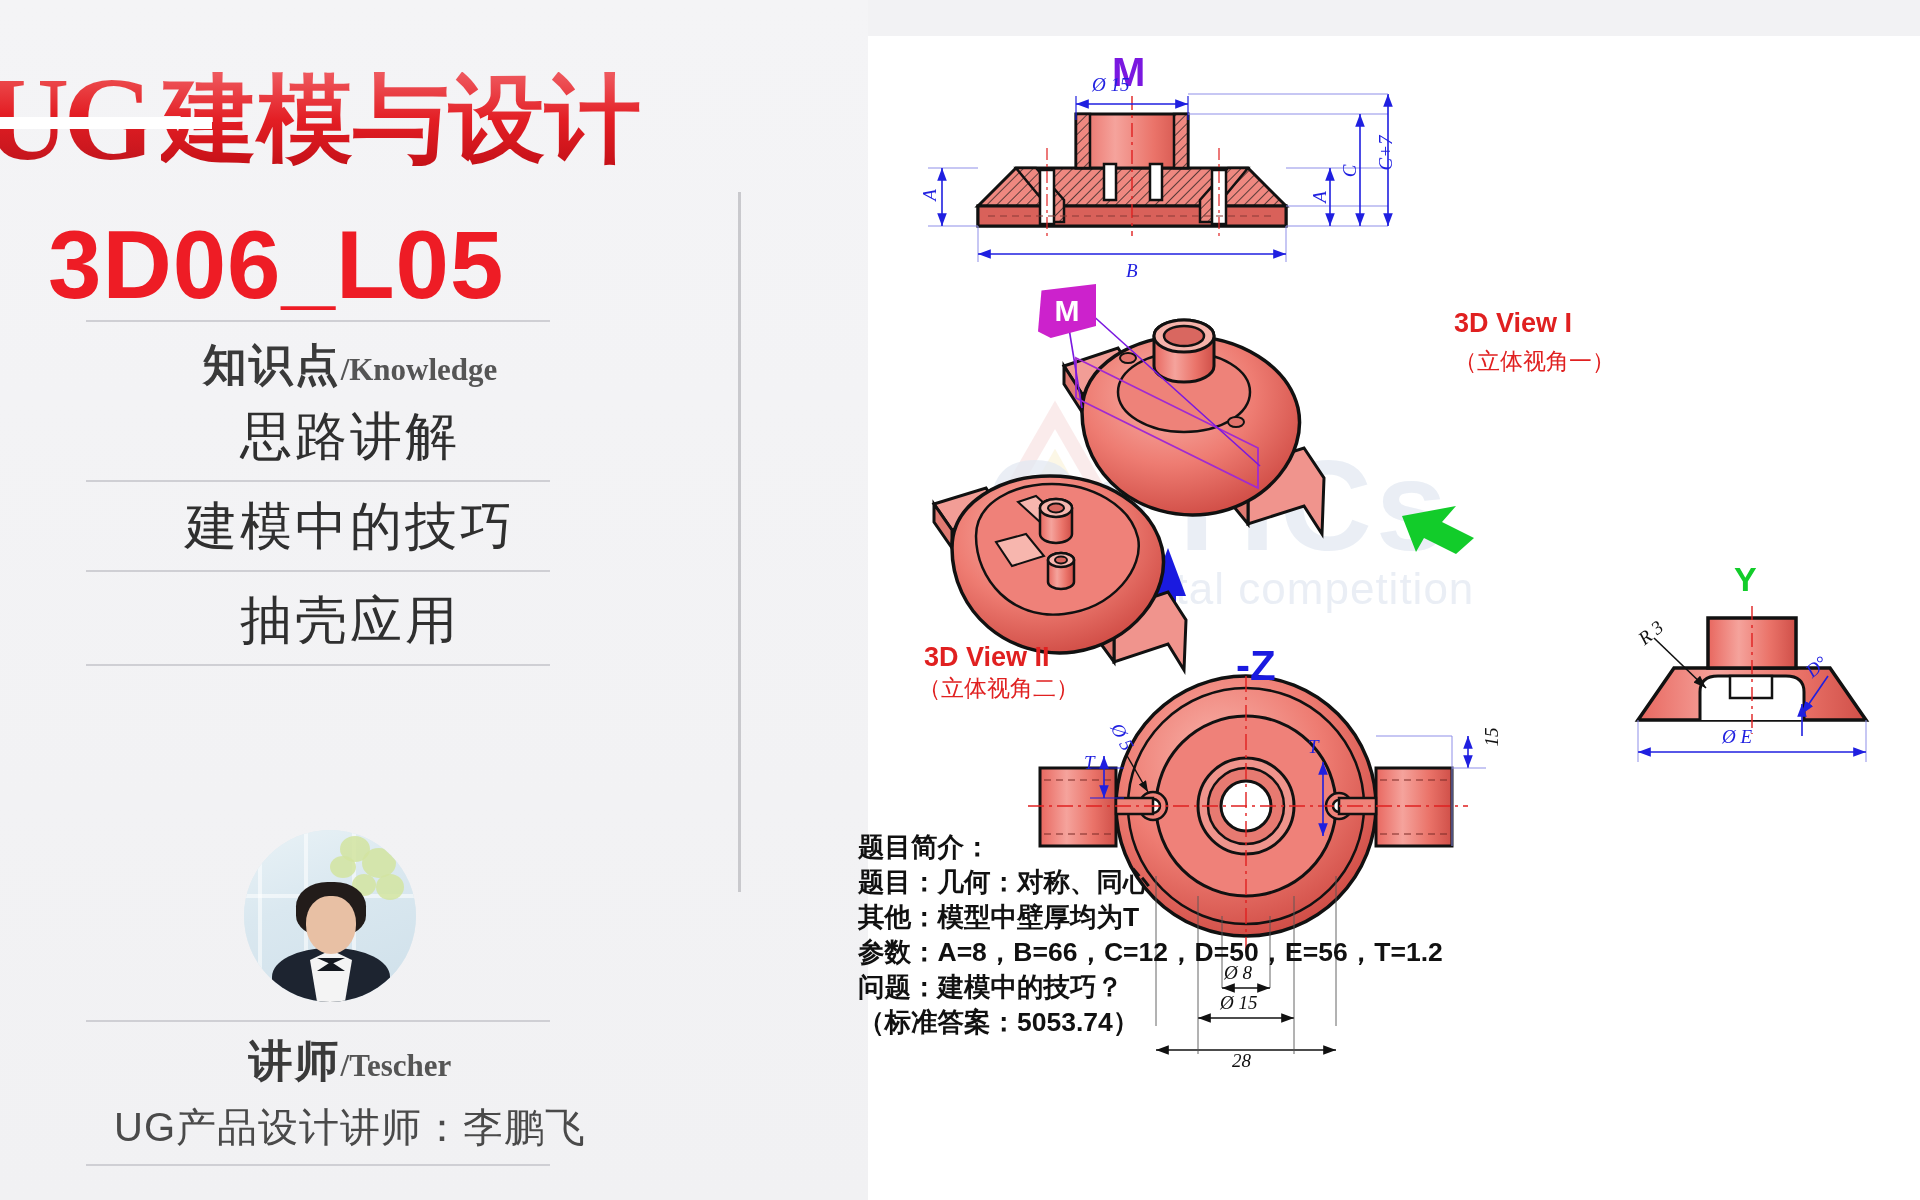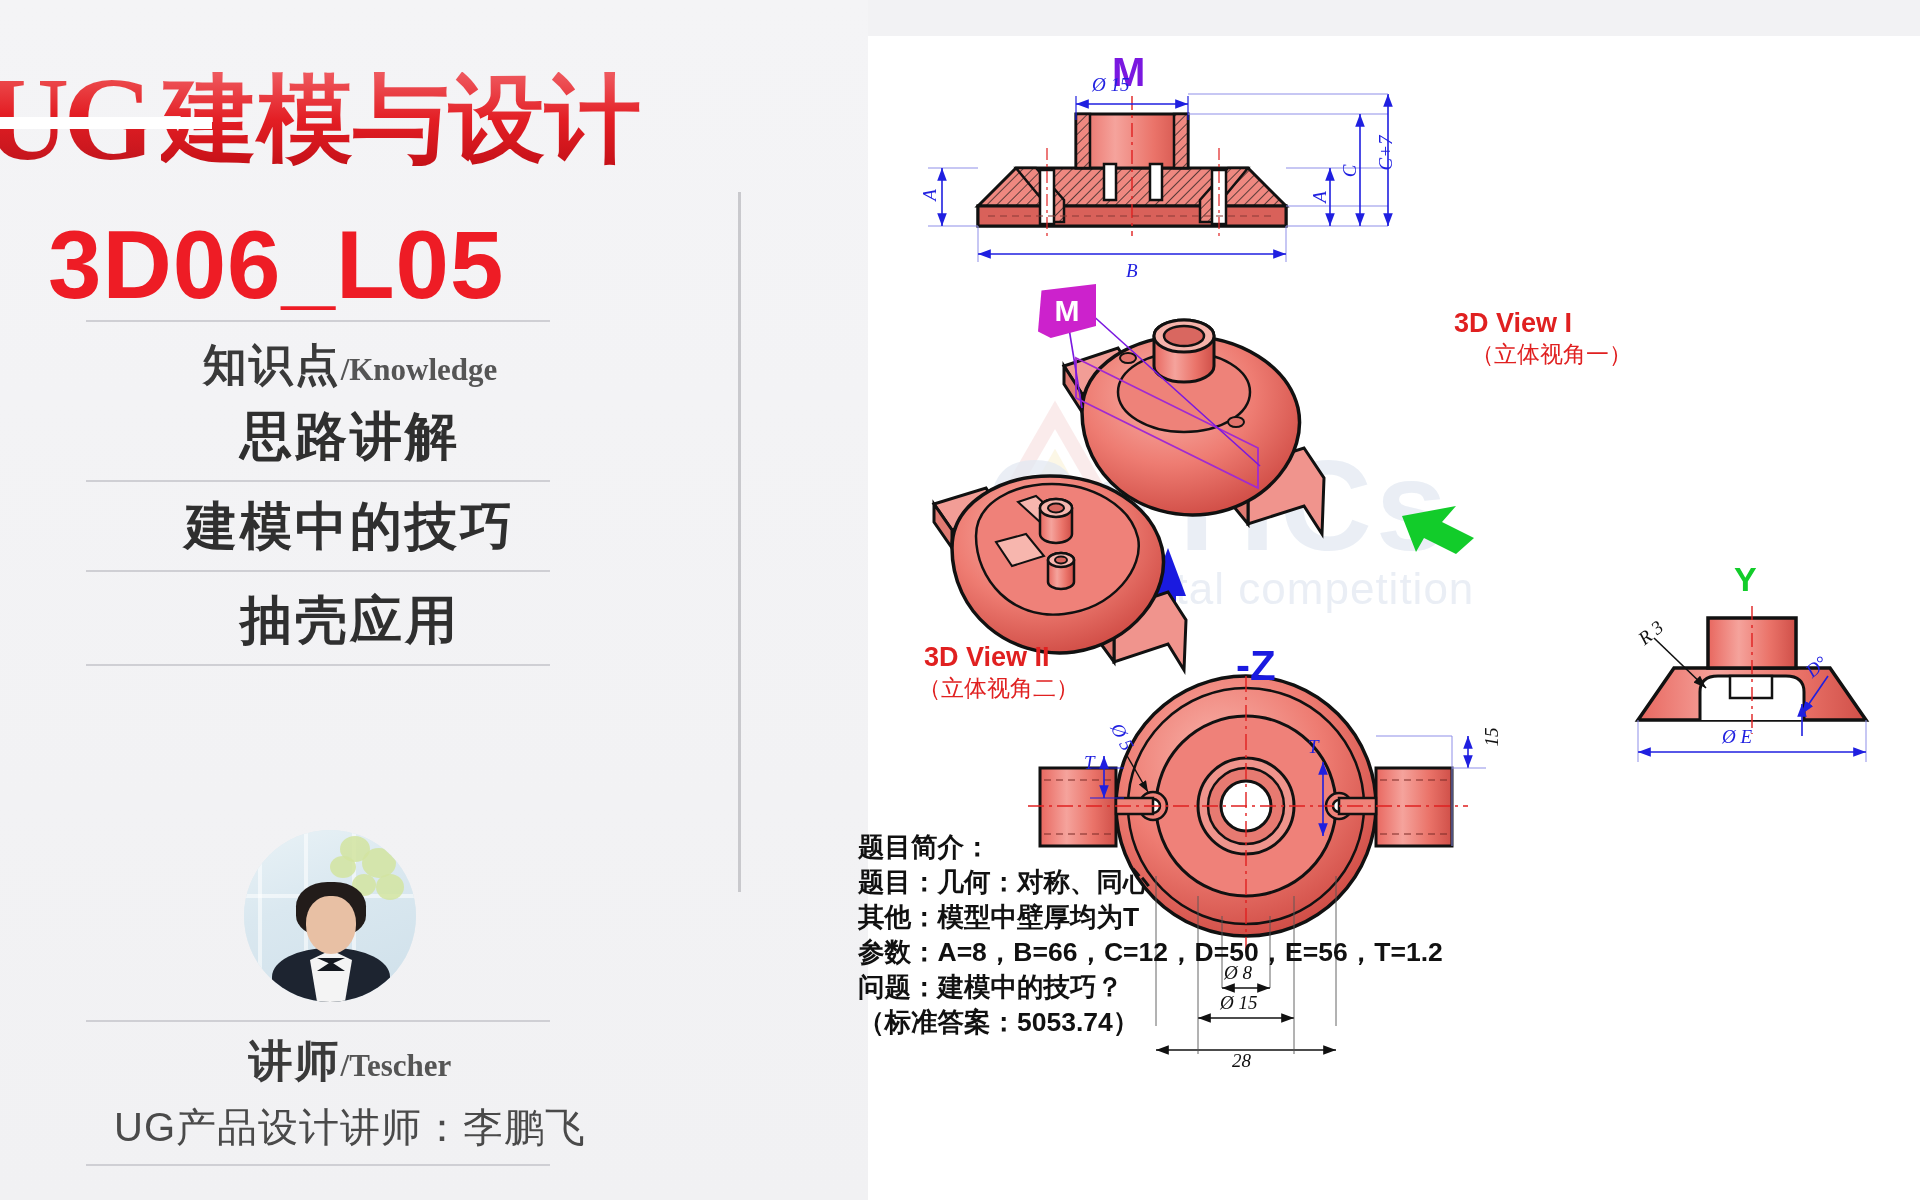--- a/index.html
+++ b/index.html
@@ -63,21 +63,21 @@
   .kp-row { position: absolute; left: 0; width: 700px; text-align: center; }
   .kp-title-cn {
     font-family: Liberation Sans, sans-serif; font-weight: bold;
     font-size: 44px; color: #3a3a3a; letter-spacing: 2px;
   }
   .kp-title-en {
     font-family: "Liberation Serif", serif; font-weight: bold;
     font-size: 31px; color: #555; vertical-align: baseline;
   }
   .kp-item {
-    font-family: "Liberation Sans", sans-serif; font-weight: bold;
+    font-family: "Liberation Sans", sans-serif; font-weight: normal;
     font-size: 52px; color: #2f2f2f; letter-spacing: 3px;
   }
 
   
   #avatar {
     position: absolute; left: 244px; top: 830px; width: 172px; height: 172px;
     border-radius: 50%; overflow: hidden; background: #dfeaf0;
   }
   .av-sky { position:absolute; inset:0; background: linear-gradient(160deg,#e9f2f6 0%,#dae8f0 40%,#cfe0ea 100%); }
   .av-pane { position: absolute; background: rgba(255,255,255,0.55); }
@@ -436,21 +436,21 @@
     <div class="lbl dim" style="left:446px;top:150px; transform:rotate(-90deg);">A</div>
     <div class="lbl dim" style="left:476px;top:124px; transform:rotate(-90deg);">C</div>
     <div class="lbl dim" style="left:500px;top:106px; transform:rotate(-90deg);">C+7</div>
     <div class="lbl dim" style="left:258px;top:224px;">B</div>
 
     <div class="m-badge" style="left:170px;top:248px;">
       <span>M</span>
     </div>
 
     <div class="lbl lbl-view-en" style="left:586px;top:272px;">3D View I</div>
-    <div class="lbl lbl-view-cn" style="left:586px;top:303px;margin-left:17px;">（立体视角一）</div>
+    <div class="lbl lbl-view-cn" style="left:586px;top:310px;">（立体视角一）</div>
 
     <div class="lbl lbl-view-en" style="left:56px;top:606px;">3D View II</div>
     <div class="lbl lbl-view-cn" style="left:50px;top:637px;">（立体视角二）</div>
 
     <div class="lbl lbl-Y" style="left:866px;top:524px;">Y</div>
     <div class="lbl lbl-Z" style="left:368px;top:606px;">-Z</div>
 
     <div class="lbl dim-blk" style="left:770px;top:586px; transform:rotate(-38deg);">R 3</div>
     <div class="lbl dim" style="left:938px;top:620px; transform:rotate(-40deg);">D°</div>
     <div class="lbl dim" style="left:854px;top:690px;">Ø E</div>

